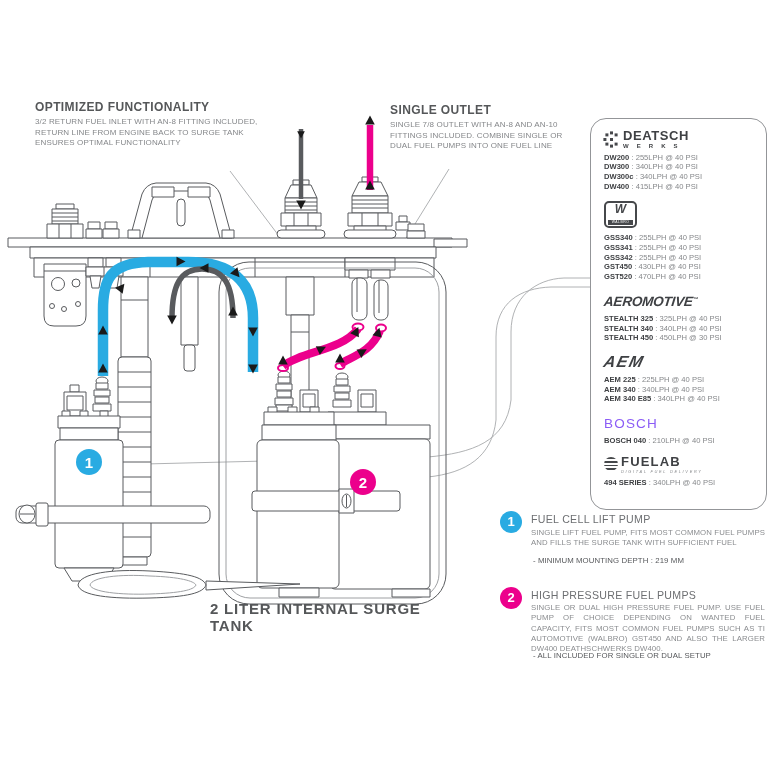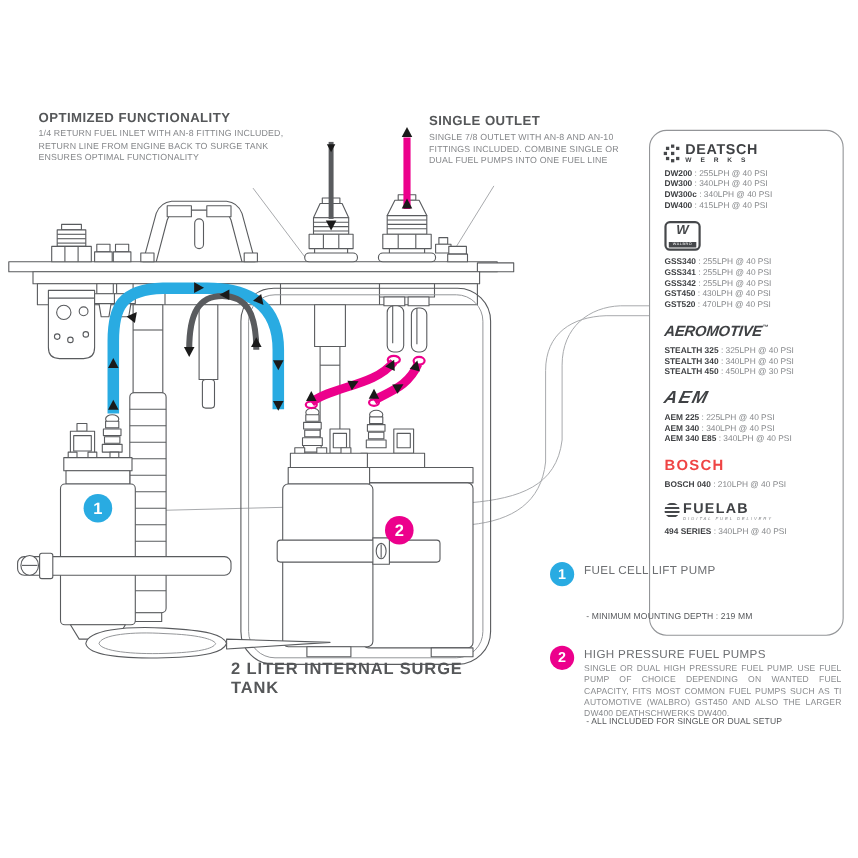--- a/index.html
+++ b/index.html
@@ -8,21 +8,21 @@
   svg.diagram{position:absolute;left:0;top:0}
 
   
   .ann{position:absolute;text-align:left}
   .ann h3{margin:0 0 3px;font-size:12px;font-weight:bold;color:#555759;letter-spacing:.4px}
   .ann .sub{margin:0;font-size:8px;line-height:10.5px;color:#85878a;letter-spacing:.15px;white-space:pre-line}
   .ann.big h3{font-size:15px;letter-spacing:.8px}
   .ann.big .sub{font-size:8.4px;line-height:11px}
 
   
-  .panel{position:absolute;left:590px;top:118px;width:177px;height:460px;border:1.4px solid #939598;
+  .panel{position:absolute;left:590px;top:118px;width:177px;height:392px;border:1.4px solid #939598;
     border-radius:16px;background:#fff;box-sizing:border-box;padding:11px 13px 20px}
   .spec-row{font-size:7.6px;line-height:9.7px;color:#85878a;white-space:nowrap}
   .spec-row b{color:#3f4144}
   .brand{margin-top:10px}
   .brand:first-child{margin-top:0}
   .logo-wrap{margin-bottom:4px}
   .dw{display:flex;align-items:center;gap:5px}
   .dw-dots{position:relative;width:14px;height:15px}
   .dw-dots i{position:absolute;width:3.2px;height:3.2px;left:5.5px;top:6px;background:#46484b;color:#46484b;
     box-shadow:4.6px -4.6px 0,4.6px 4.6px 0,-4.6px -4.6px 0,-4.6px 4.6px 0,0 -6.6px 0,0 6.6px 0,-6.6px 0 0}
@@ -30,21 +30,21 @@
   .dw-sub{font-size:6px;color:#3f4144;letter-spacing:3.2px;font-weight:bold;margin-top:1.5px}
   .wb{width:29px;height:23px;border:2.2px solid #46484b;border-radius:5px;position:relative;overflow:hidden;margin:1px 0 5px}
   .wb-w{font-style:italic;font-weight:bold;font-size:12px;color:#46484b;text-align:center;line-height:13px}
   .wb-bar{position:absolute;bottom:1.5px;left:2px;right:2px;height:5px;background:#46484b;color:#fff;
     font-size:3.4px;letter-spacing:.5px;text-align:center;line-height:5px}
   .aero{font-size:13.5px;font-weight:bold;font-style:italic;color:#3f4144;letter-spacing:-.2px;
     transform:skewX(-6deg);transform-origin:left;display:inline-block}
   .aero sup{font-size:5.5px;font-style:normal}
   .aem{font-size:16px;font-weight:bold;font-style:italic;color:#3f4144;letter-spacing:1.5px;
     transform:skewX(-14deg);transform-origin:left;display:inline-block}
-  .bosch{font-size:13.5px;font-weight:bold;color:#ef4444;letter-spacing:1.2px}
+  .bosch{font-size:13.5px;font-weight:normal;color:#8b5cf6;letter-spacing:1.2px}
   .fl{display:flex;align-items:flex-start;gap:3px}
   .fl-icon{width:14px;height:14px;border-radius:50%;
     background:repeating-linear-gradient(180deg,#46484b 0 1.9px,#fff 1.9px 3.8px);margin-top:1px}
   .fl-name{font-size:13px;font-weight:bold;color:#3f4144;letter-spacing:1.2px;line-height:12px}
   .fl-sub{font-size:3.9px;color:#85878a;letter-spacing:1.7px;margin-top:1px;font-style:italic}
 
   
   .co-badge{position:absolute;width:22px;height:22px;border-radius:50%;color:#fff;font-size:13px;
     font-weight:bold;text-align:center;line-height:22px}
   .badge-blue{background:#29abe2}
@@ -330,21 +330,21 @@
     <text class="badge-txt" x="89" y="467.5">1</text>
   </g>
   <g>
     <circle cx="363" cy="482" r="13" fill="#ec008c"></circle>
     <text class="badge-txt" x="363" y="487.5">2</text>
   </g>
 </svg>
 
   <div class="ann" style="left:35px;top:100px;width:285px">
     <h3>OPTIMIZED FUNCTIONALITY</h3>
-    <p class="sub">1/4 RETURN FUEL INLET WITH AN-8 FITTING INCLUDED,
+    <p class="sub">3/2 RETURN FUEL INLET WITH AN-8 FITTING INCLUDED,
 RETURN LINE FROM ENGINE BACK TO SURGE TANK
 ENSURES OPTIMAL FUNCTIONALITY</p>
   </div>
   <div class="ann" style="left:390px;top:103px;width:215px">
     <h3>SINGLE OUTLET</h3>
     <p class="sub">SINGLE 7/8 OUTLET WITH AN-8 AND AN-10
 FITTINGS INCLUDED. COMBINE SINGLE OR
 DUAL FUEL PUMPS INTO ONE FUEL LINE</p>
   </div>
   <div class="ann big" style="left:210px;top:600px;width:244px">
@@ -413,20 +413,21 @@
           <div class="fl-name">FUELAB</div>
           <div class="fl-sub">DIGITAL FUEL DELIVERY</div>
         </span>
       </div>
       <div class="spec-row"><b>494 SERIES</b><span> : 340LPH @ 40 PSI</span></div>
     </div>
   </div>
 
   <div class="co-badge badge-blue" style="left:500px;top:511px">1</div>
   <div class="co-title" style="left:531px;top:513px">FUEL CELL LIFT PUMP</div>
+  <div class="co-body" style="left:531px;top:528px;width:234px">SINGLE LIFT FUEL PUMP, FITS MOST COMMON FUEL PUMPS AND FILLS THE SURGE TANK WITH SUFFICIENT FUEL</div>
   <div class="co-note" style="left:533px;top:556px">-  MINIMUM MOUNTING DEPTH : 219 MM</div>
 
   <div class="co-badge badge-magenta" style="left:500px;top:587px">2</div>
   <div class="co-title" style="left:531px;top:589px">HIGH PRESSURE FUEL PUMPS</div>
   <div class="co-body" style="left:531px;top:603px;width:234px">SINGLE OR DUAL HIGH PRESSURE FUEL PUMP. USE FUEL PUMP OF CHOICE DEPENDING ON WANTED FUEL CAPACITY, FITS MOST COMMON FUEL PUMPS SUCH AS TI AUTOMOTIVE (WALBRO) GST450 AND ALSO THE LARGER DW400 DEATHSCHWERKS DW400.</div>
   <div class="co-note" style="left:533px;top:651px">-  ALL INCLUDED FOR SINGLE OR DUAL SETUP</div>
 
 </div>
 
 </body></html>

